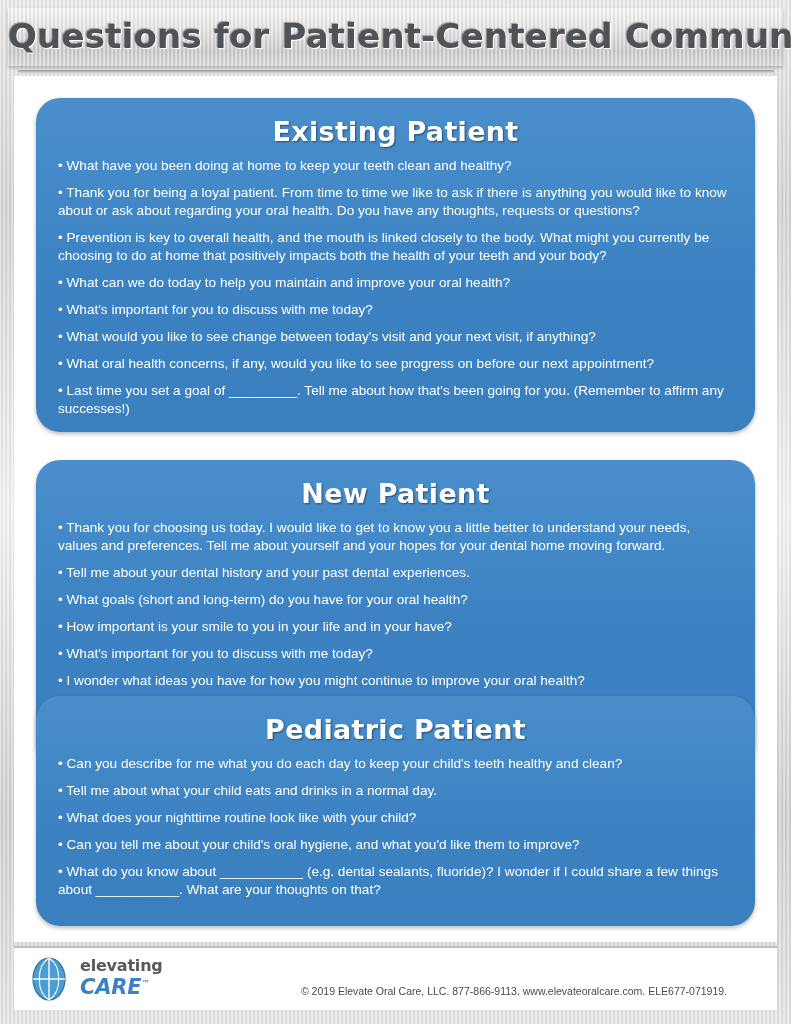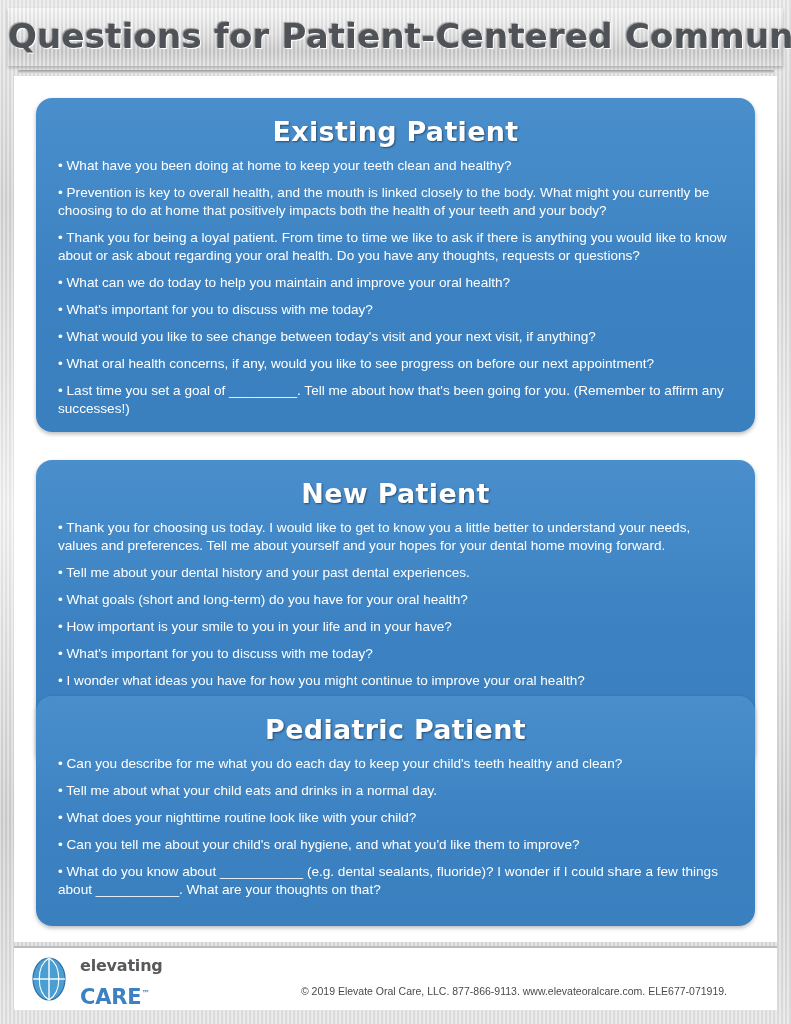--- a/index.html
+++ b/index.html
@@ -93,21 +93,21 @@
     background: linear-gradient(180deg, #9a9a9a, #d8d8d8);
     border-radius: 2px;
   }
 
   
   .card {
     position: absolute;
     left: 36px;
     width: 719px;
     background: linear-gradient(180deg, #4a8fcc 0%, #3c82c2 55%, #3a7fbe 100%);
-    border-radius: 16px;
+    border-radius: 24px;
     box-shadow: 0 2px 4px rgba(0,0,0,0.28);
     color: #ffffff;
     box-sizing: border-box;
     padding: 10px 18px 9px 18px;
   }
 
   .card-title {
     text-align: center;
     font-family: "DejaVu Sans", sans-serif;
     font-weight: bold;
@@ -178,21 +178,22 @@
     font-size: 16px;
     color: #58595b;
     font-weight: bold;
     letter-spacing: -0.2px;
   }
   .logo-line2 {
     font-size: 21px;
     color: #3c82c2;
     font-weight: bold;
     letter-spacing: -0.2px;
-    margin-top: 13px;
+    margin-top: 3px;
+    font-style: italic;
   }
   .logo-tm {
     font-size: 8px;
     vertical-align: super;
     color: #3c82c2;
   }
 
   .copyright {
     position: absolute;
     left: 250px;
@@ -213,22 +214,22 @@
   <div class="inner-white"></div>
 
   <div class="header-band">
     <div class="header-title">Questions for Patient-Centered Communication</div>
   </div>
   <div class="header-rule"></div>
 
   <div class="card" id="card-existing">
     <div class="card-title">Existing Patient</div>
     <p class="q">• What have you been doing at home to keep your teeth clean and healthy?</p>
+    <p class="q">• Thank you for being a loyal patient. From time to time we like to ask if there is anything you would like to know about or ask about regarding your oral health. Do you have any thoughts, requests or questions?</p>
     <p class="q">• Prevention is key to overall health, and the mouth is linked closely to the body. What might you currently be choosing to do at home that positively impacts both the health of your teeth and your body?</p>
-    <p class="q">• Thank you for being a loyal patient. From time to time we like to ask if there is anything you would like to know about or ask about regarding your oral health. Do you have any thoughts, requests or questions?</p>
     <p class="q">• What can we do today to help you maintain and improve your oral health?</p>
     <p class="q">• What's important for you to discuss with me today?</p>
     <p class="q">• What would you like to see change between today's visit and your next visit, if anything?</p>
     <p class="q">• What oral health concerns, if any, would you like to see progress on before our next appointment?</p>
     <p class="q">• Last time you set a goal of _________. Tell me about how that's been going for you. (Remember to affirm any successes!)</p>
   </div>
 
   <div class="card" id="card-new">
     <div class="card-title">New Patient</div>
     <p class="q">• Thank you for choosing us today. I would like to get to know you a little better to understand your needs, values and preferences. Tell me about yourself and your hopes for your dental home moving forward.</p>

